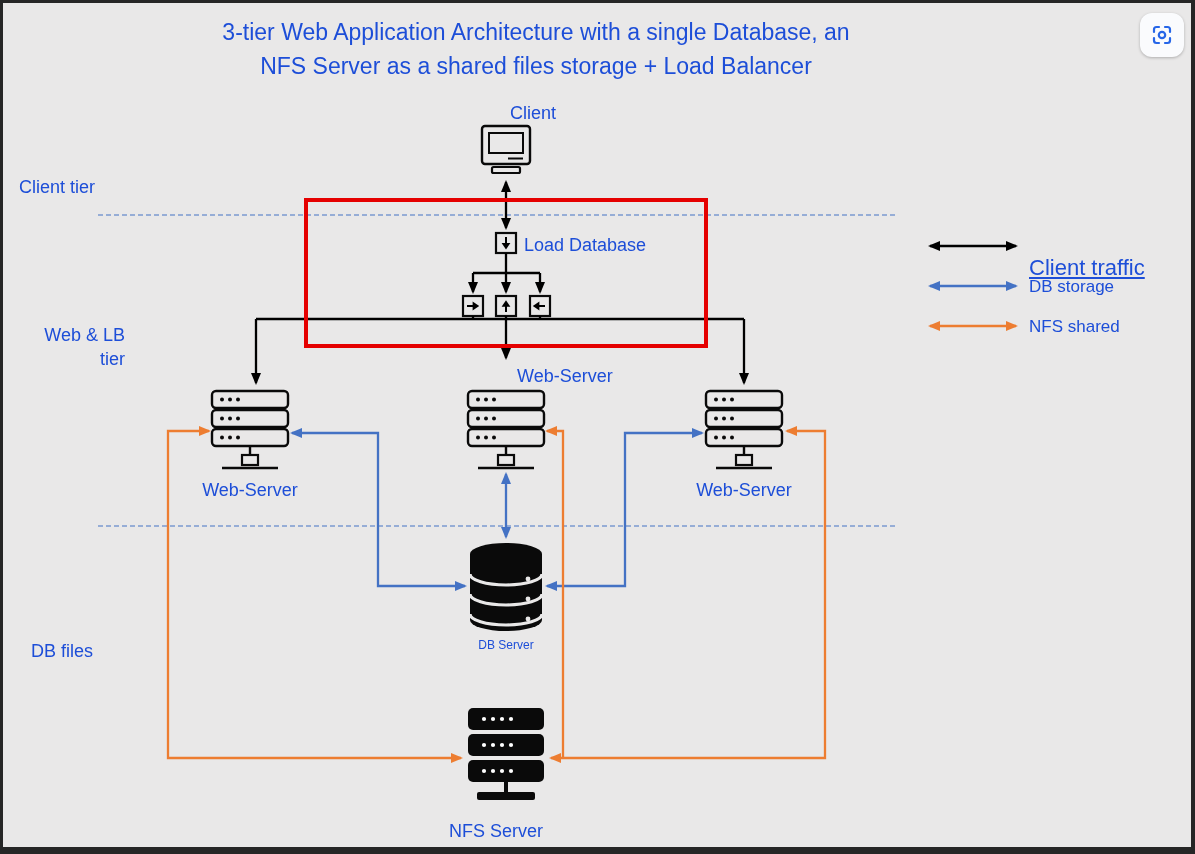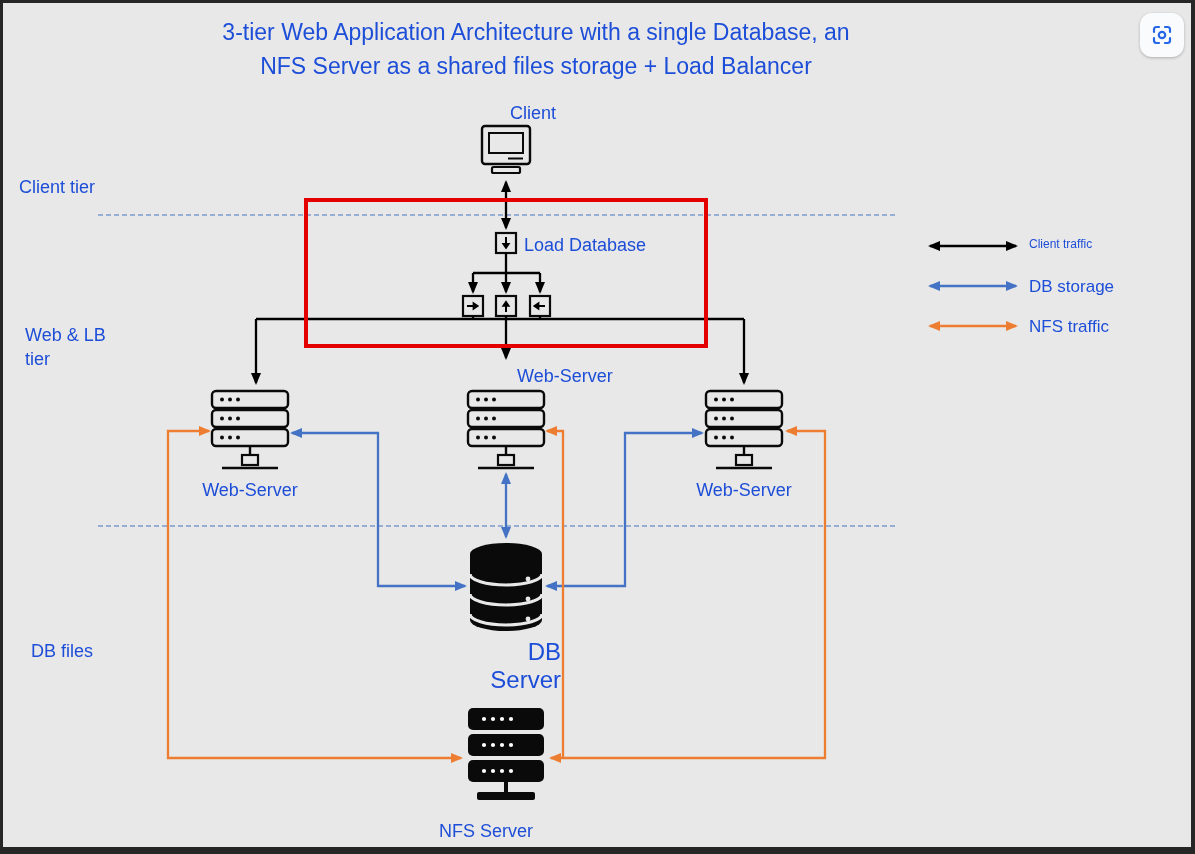--- a/index.html
+++ b/index.html
@@ -20,30 +20,30 @@
   .fb { fill:var(--db-traffic,#4472c4); }
   .fo { fill:var(--nfs-traffic,#ed7d31); }
   .icon-line { stroke:#0a0a0a; fill:none; stroke-width:2.4; }
   .solid { fill:#0a0a0a; }
   .divider { stroke:var(--tier-divider,#4472c4); stroke-width:1.2; stroke-dasharray:5 3; fill:none; }
   .redbox { stroke:var(--highlight-box,#e50000); stroke-width:4; fill:none; }
 
   .lbl { position:absolute; color:#1d4ed8; }
   .title { left:33px; top:12px; width:1000px; text-align:center; font-size:23px; line-height:34px; white-space:pre-line; }
   .tier-client { left:16px; top:142px; font-size:18px;margin-top:32px; }
-  .tier-weblb  { left:22px; top:320px; width:100px; text-align:left; font-size:18px; line-height:24px; white-space:pre-line; }
+  .tier-weblb  { left:22px; top:320px; width:100px; text-align:right; font-size:18px; line-height:24px; white-space:pre-line; }
   .tier-db     { left:28px; top:638px; font-size:18px; }
   .node-client { left:453px; top:100px; width:100px; text-align:right; font-size:18px; }
   .node-lb     { left:521px; top:232px; font-size:18px; }
   .node-web-mid   { left:514px; top:363px; font-size:18px; }
   .node-web-left  { left:197px; top:477px; width:100px; text-align:center; font-size:18px; }
   .node-web-right { left:691px; top:477px; width:100px; text-align:center; font-size:18px; }
-  .node-db     { left:448px; top:635px; width:110px; text-align:right; font-size:24px; }
-  .node-nfs    { left:423px; top:818px; width:120px; text-align:center; font-size:18px; }
-  .legend-1 { left:1026px; top:234px; font-size:12px; }
+  .node-db     { left:448px; top:635px; width:110px; text-align:center; font-size:12px; }
+  .node-nfs    { left:433px; top:818px; width:120px; text-align:center; font-size:18px; }
+  .legend-1 { left:1026px; top:252px; font-size:22px;text-decoration:underline; }
   .legend-2 { left:1026px; top:274px; font-size:17px; }
   .legend-3 { left:1026px; top:314px; font-size:17px; }
 
   .shot-btn {
     position:absolute; left:1137px; top:10px; width:44px; height:44px;
     background:#fafbfd; border-radius:12px;
     display:flex; align-items:center; justify-content:center;
     box-shadow:0 1px 3px rgba(0,0,0,.25); cursor:pointer;
   }
 </style>
@@ -197,21 +197,21 @@
   <div class="lbl tier-db">DB files</div>
   <div class="lbl node-client">Client</div>
   <div class="lbl node-lb">Load Database</div>
   <div class="lbl node-web-mid">Web-Server</div>
   <div class="lbl node-web-left">Web-Server</div>
   <div class="lbl node-web-right">Web-Server</div>
   <div class="lbl node-db">DB Server</div>
   <div class="lbl node-nfs">NFS Server</div>
   <div class="lbl legend-1">Client traffic</div>
   <div class="lbl legend-2">DB storage</div>
-  <div class="lbl legend-3">NFS traffic</div>
+  <div class="lbl legend-3">NFS shared</div>
 
   <div class="shot-btn">
     <svg width="24" height="24" viewBox="0 0 24 24">
       <path d="M4,9 V6.5 A2.5,2.5 0 0 1 6.5,4 H9 M15,4 h2.5 A2.5,2.5 0 0 1 20,6.5 V9 M20,15 v2.5 A2.5,2.5 0 0 1 17.5,20 H15 M9,20 H6.5 A2.5,2.5 0 0 1 4,17.5 V15" stroke="#2666e8" stroke-width="2.2" fill="none" stroke-linecap="round"></path>
       <circle cx="12" cy="12" r="3.2" fill="none" stroke="#2666e8" stroke-width="2.2"></circle>
     </svg>
   </div>
 
 </div>
 

